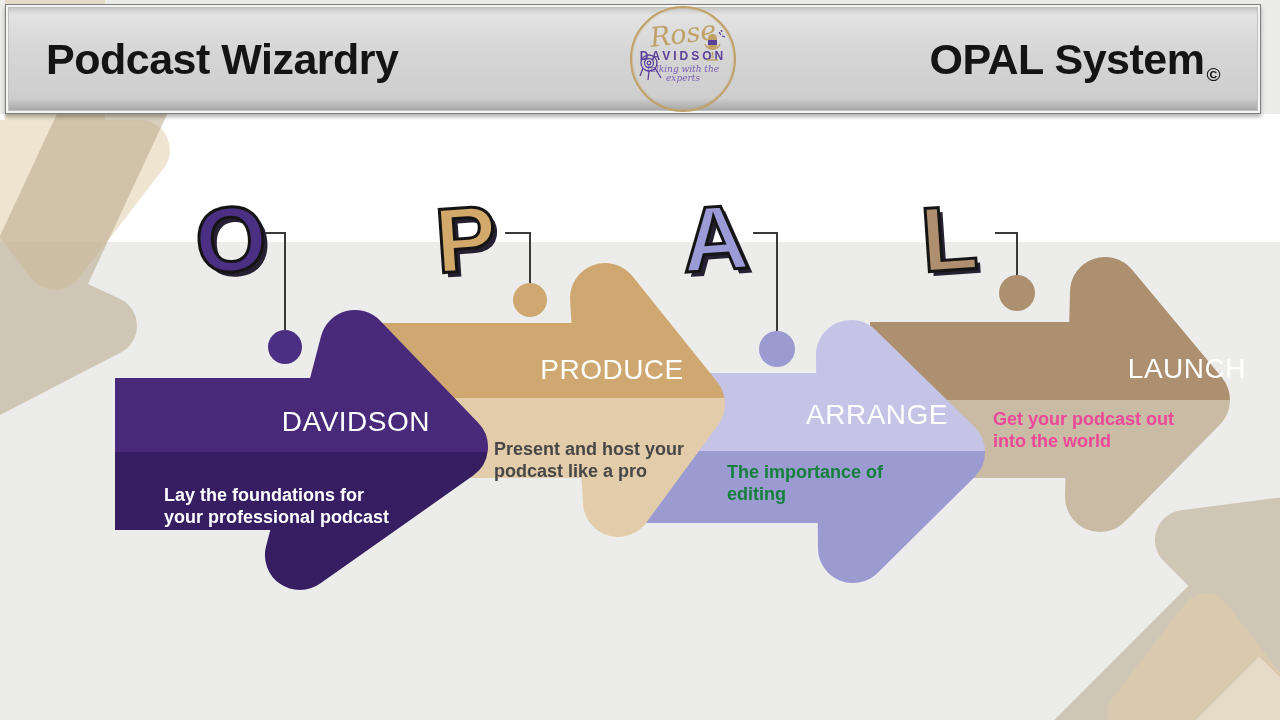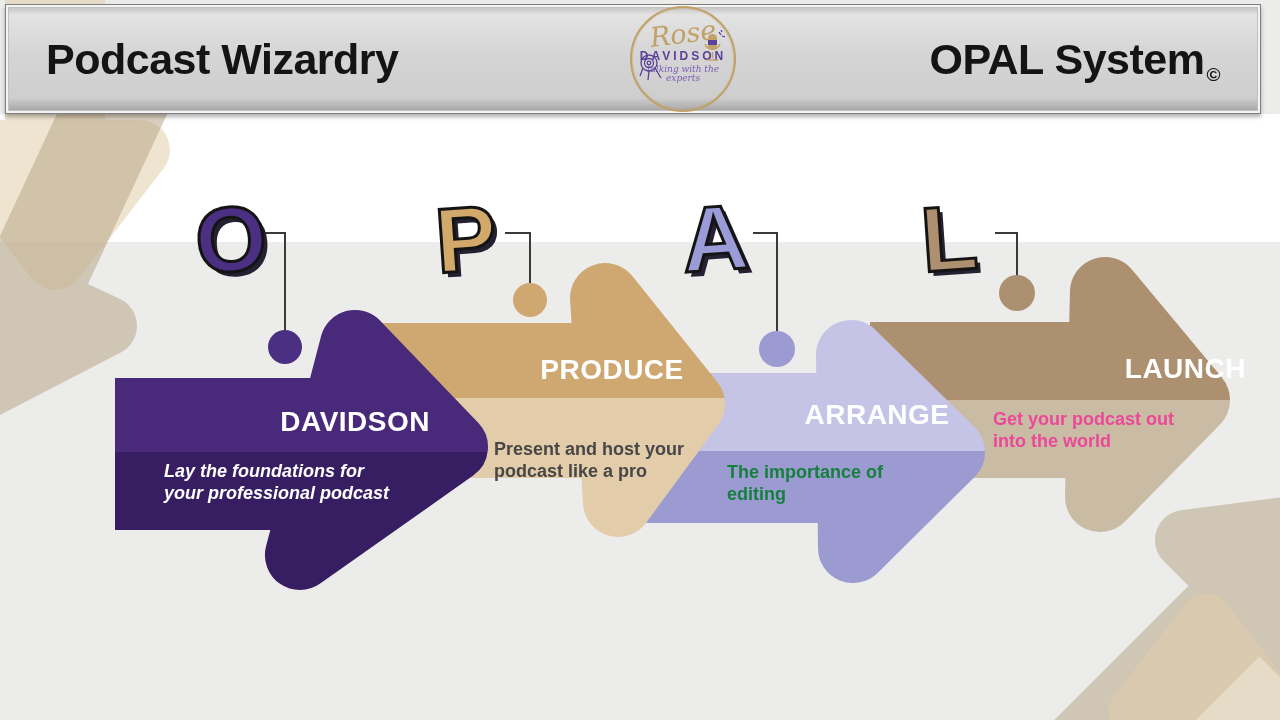--- a/index.html
+++ b/index.html
@@ -33,27 +33,27 @@
   
   .big-letter{position:absolute;transform:translate(-50%,-50%) rotate(-4deg);
     font-size:92px;font-weight:bold;line-height:1;
     -webkit-text-stroke:3px #141414;text-shadow:4px 5px 0 #262033;}
   .letter-o{left:231px;top:239px;}
   .letter-p{left:466px;top:239px;}
   .letter-a{left:715px;top:238px;}
   .letter-l{left:949px;top:238px;}
 
   
-  .arrow-title{position:absolute;font-size:28px;font-weight:bold;letter-spacing:.5px;line-height:1.1;}
+  .arrow-title{position:absolute;font-size:28px;font-weight:normal;letter-spacing:.5px;line-height:1.1;}
   .t-org{left:180px;top:407px;width:250px;text-align:right;}
   .t-pro{left:487px;top:355px;width:250px;text-align:center;}
   .t-arr{left:752px;top:400px;width:250px;text-align:center;}
   .t-lau{left:996px;top:354px;width:250px;text-align:right;}
   .arrow-desc{position:absolute;font-size:18px;font-weight:bold;line-height:22px;}
-  .d-org{left:164px;top:460px;width:232px;font-style:italic;}
+  .d-org{left:164px;top:484px;width:232px;}
   .d-pro{left:494px;top:405px;width:225px;margin-top:33px;}
   .d-arr{left:727px;top:461px;width:195px;}
   .d-lau{left:993px;top:408px;width:205px;}
 </style>
 </head>
 <body>
 
 <div class="stage">
 
   <svg class="art" width="1280" height="720" viewBox="0 0 1280 720">

